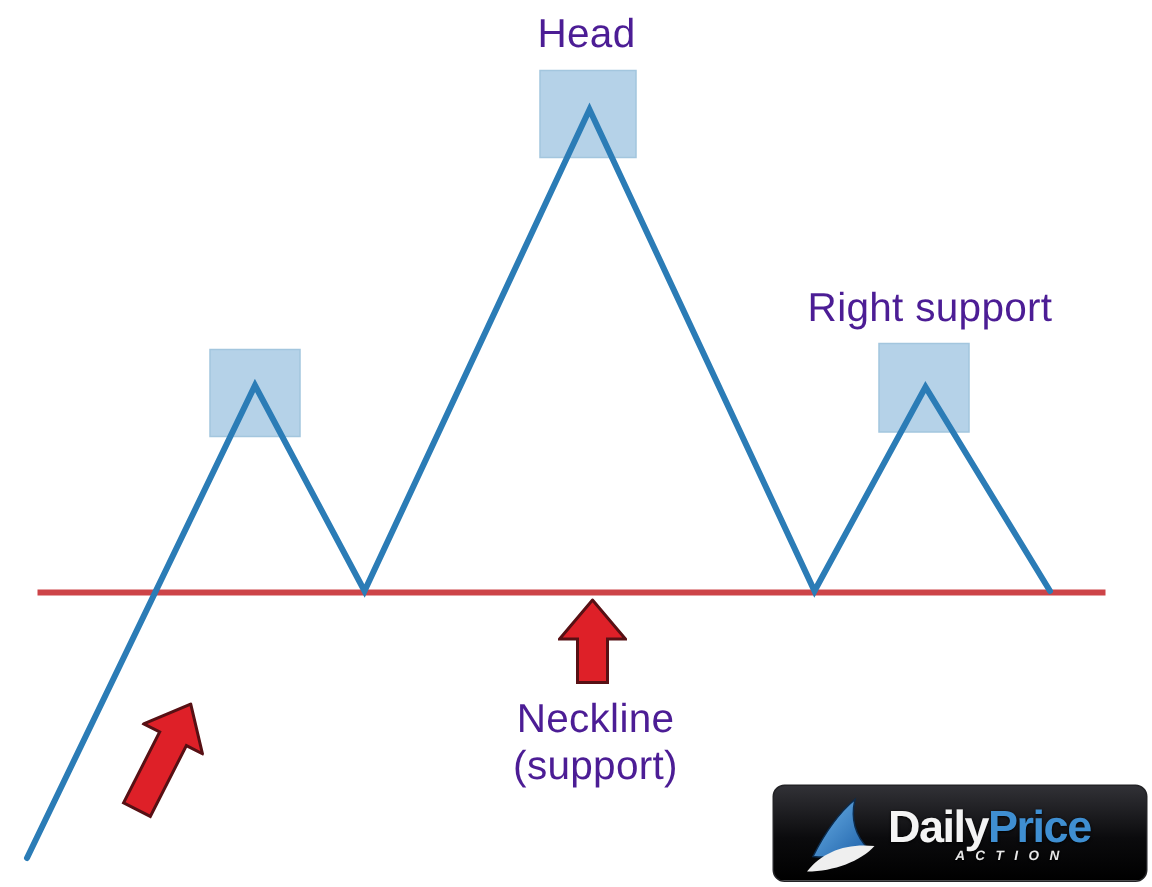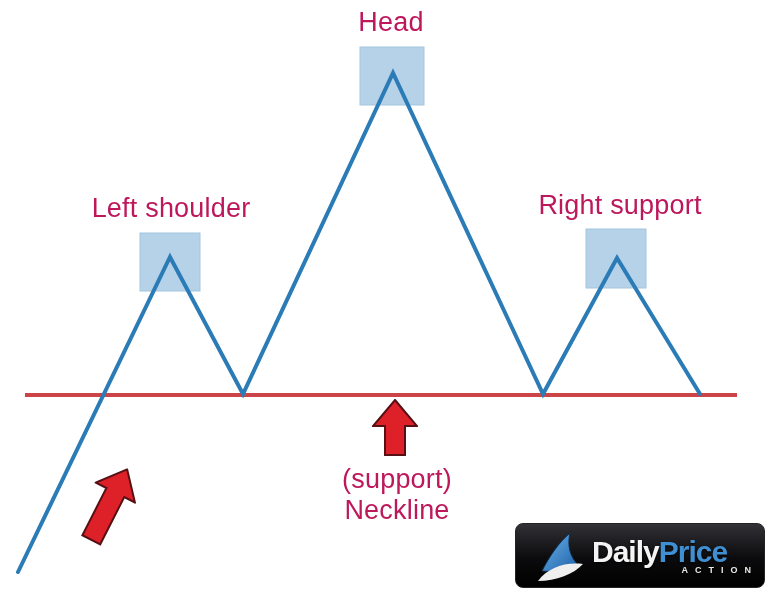--- a/index.html
+++ b/index.html
@@ -8,21 +8,21 @@
     width: 768px;
     height: 591px;
     background: #ffffff;
     overflow: hidden;
     font-family: "Liberation Sans", sans-serif;
   }
   .chart-svg { position: absolute; left: 0; top: 0; }
   .lbl {
     position: absolute;
     font-size: 27px;
-    color: #be185d;
+    color: #4c1d95;
     white-space: nowrap;
     letter-spacing: 0.2px;
   }
   .centered { transform: translateX(-50%); }
   .neckline-caption { text-align: center; line-height: 31px; }
   .arrow-svg { position: absolute; }
   .arrow-uptrend { transform: rotate(27deg); }
   .logo {
     position: absolute;
     left: 515px; top: 523px;
@@ -44,24 +44,25 @@
     line-height: 30px;
     white-space: nowrap;
   }
   .logo-daily { color: #f4f4f4; text-shadow: 0 1px 2px #000; }
   .logo-price { color: #3f8fd2; text-shadow: 0 1px 2px #000; }
   .logo-action {
     color: #e8e8e8;
     font-size: 9px;
     font-weight: bold;
     letter-spacing: 7px;
-    text-align: right;
+    text-align: center;
     margin-top: -2px;
     padding-right: 0px;
     text-shadow: 0 1px 1px #000;
+    font-style: italic;
   }
 </style>
 </head>
 <body>
 
 <div class="stage">
 
   <svg class="chart-svg" width="768" height="591" viewBox="0 0 768 591">
     <rect stroke-width="1" fill="#b5d2e8" stroke="#a3c6de" x="140" y="233" width="60" height="58"></rect>
     <rect stroke-width="1" fill="#b5d2e8" stroke="#a3c6de" x="360" y="47" width="64" height="58"></rect>
@@ -72,25 +73,24 @@
 
   <svg class="arrow-svg" style="left:372px; top:399px;" width="46" height="58" viewBox="0 0 46 58">
     <polygon points="23,1 45,27 33,27 33,56 13,56 13,27 1,27" stroke-width="2" stroke-linejoin="miter" fill="#de2028" stroke="#571014"></polygon>
   </svg>
 
   <svg class="arrow-svg arrow-uptrend" style="left:86px; top:464px;" width="46" height="82" viewBox="0 0 46 82">
     <polygon points="23,1 45,27 33,27 33,80 13,80 13,27 1,27" stroke-width="2" stroke-linejoin="miter" fill="#de2028" stroke="#571014"></polygon>
   </svg>
 
   <div class="lbl centered" style="left:391px; top:7px;">Head</div>
-  <div class="lbl centered" style="left:171px; top:193px;">Left shoulder</div>
   <div class="lbl centered" style="left:620px; top:190px;">Right support</div>
   <div class="lbl centered neckline-caption" style="left:397px; top:464px;">
+    <div>Neckline</div>
     <div>(support)</div>
-    <div>Neckline</div>
   </div>
 
   <div class="logo">
     <svg class="logo-icon" width="52" height="54" viewBox="0 0 52 54">
       <defs>
         <linearGradient id="sailGrad" x1="0" y1="0" x2="1" y2="1">
           <stop offset="0" stop-color="#6db3e8"></stop>
           <stop offset="1" stop-color="#1c5fa8"></stop>
         </linearGradient>
       </defs>

